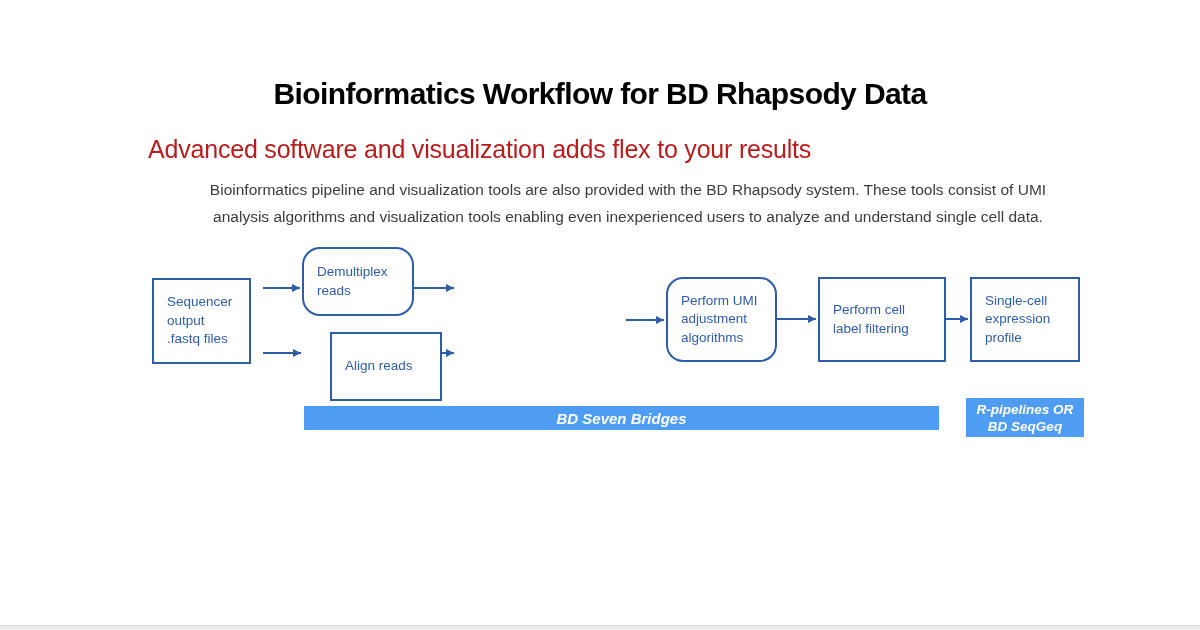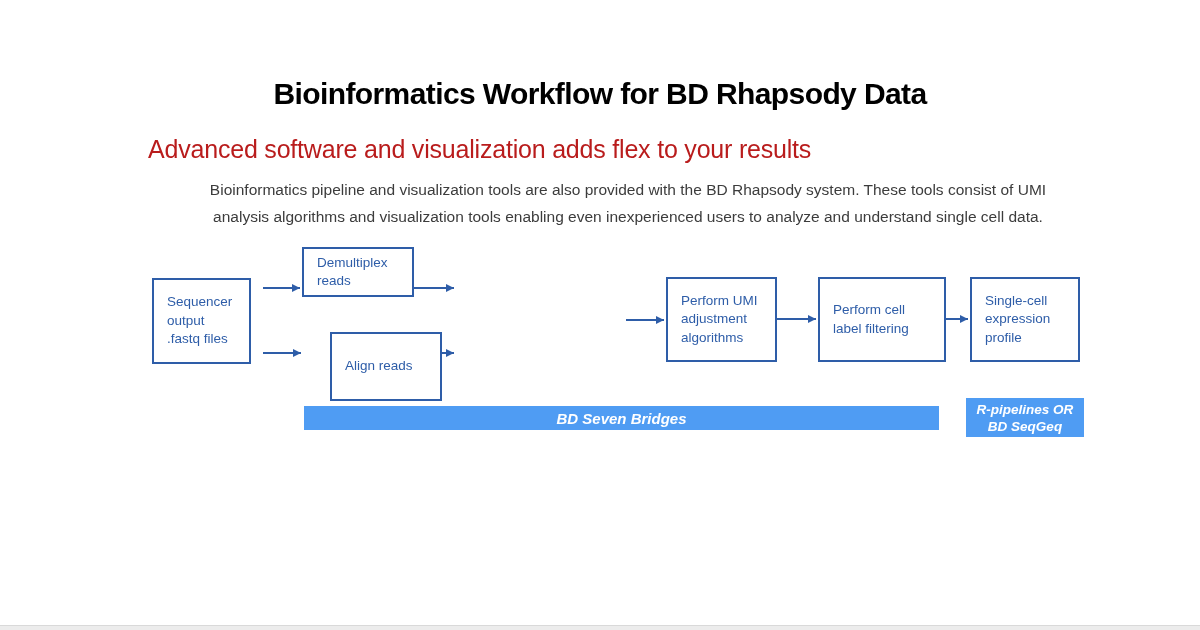--- a/index.html
+++ b/index.html
@@ -53,24 +53,24 @@
     color: #2e5da8;
     font-size: 13.5px;
     line-height: 18.5px;
     display: flex;
     align-items: center;
     white-space: pre-line;
     padding-left: 13px;
     padding-right: 4px;
   }
   .box-seq    { left: 152px; top: 278px; width: 99px; height: 86px; }
-  .box-demux  { left: 302px; top: 247px; width: 112px; height: 50px; }
+  .box-demux  { left: 302px; top: 247px; width: 112px; height: 69px; border-radius: 18px; }
   .box-align  { left: 303px; top: 332px; width: 112px; height: 69px; margin-left: 27px; }
   .box-count  { left: 456px; top: 277px; width: 170px; height: 85px; padding-left: 12px; }
-  .box-umi    { left: 666px; top: 277px; width: 111px; height: 85px; }
+  .box-umi    { left: 666px; top: 277px; width: 111px; height: 85px; border-radius: 17px; }
   .box-cell   { left: 818px; top: 277px; width: 128px; height: 85px; }
   .box-single { left: 970px; top: 277px; width: 110px; height: 85px; }
   .flow-arrows { position: absolute; left: 0; top: 0; width: 1200px; height: 630px; }
   .banner {
     position: absolute;
     background: #4f9cf3;
     color: #ffffff;
     font-weight: 700;
     font-style: italic;
     display: flex;

